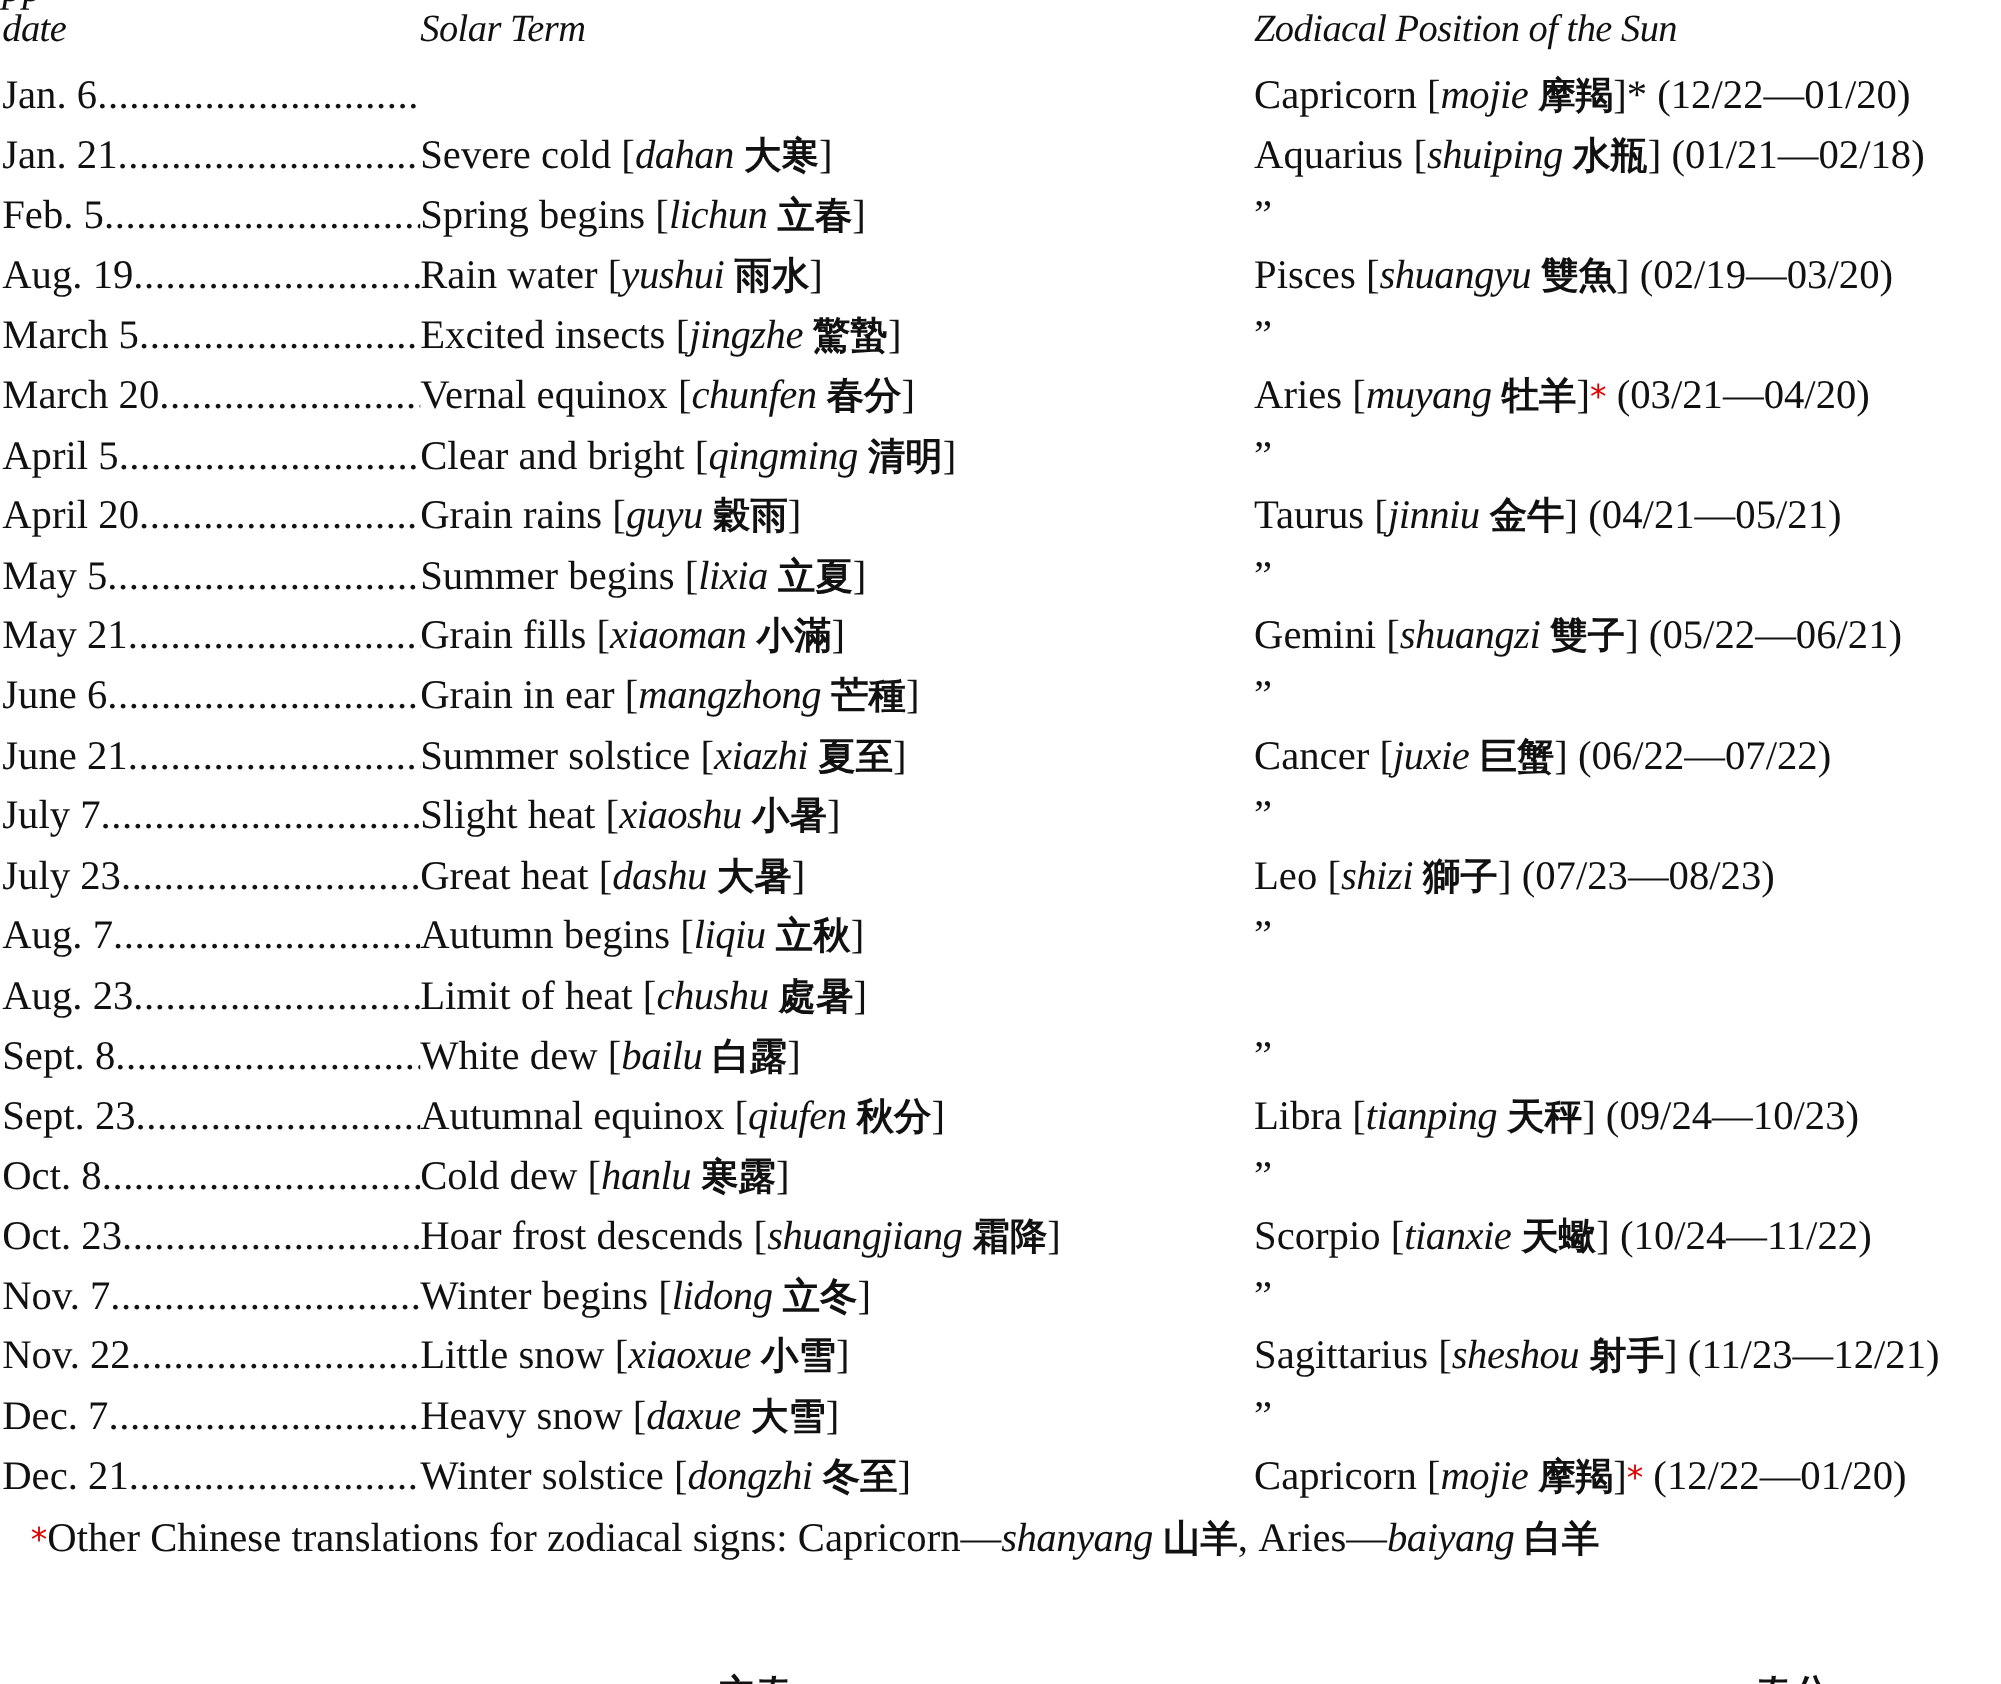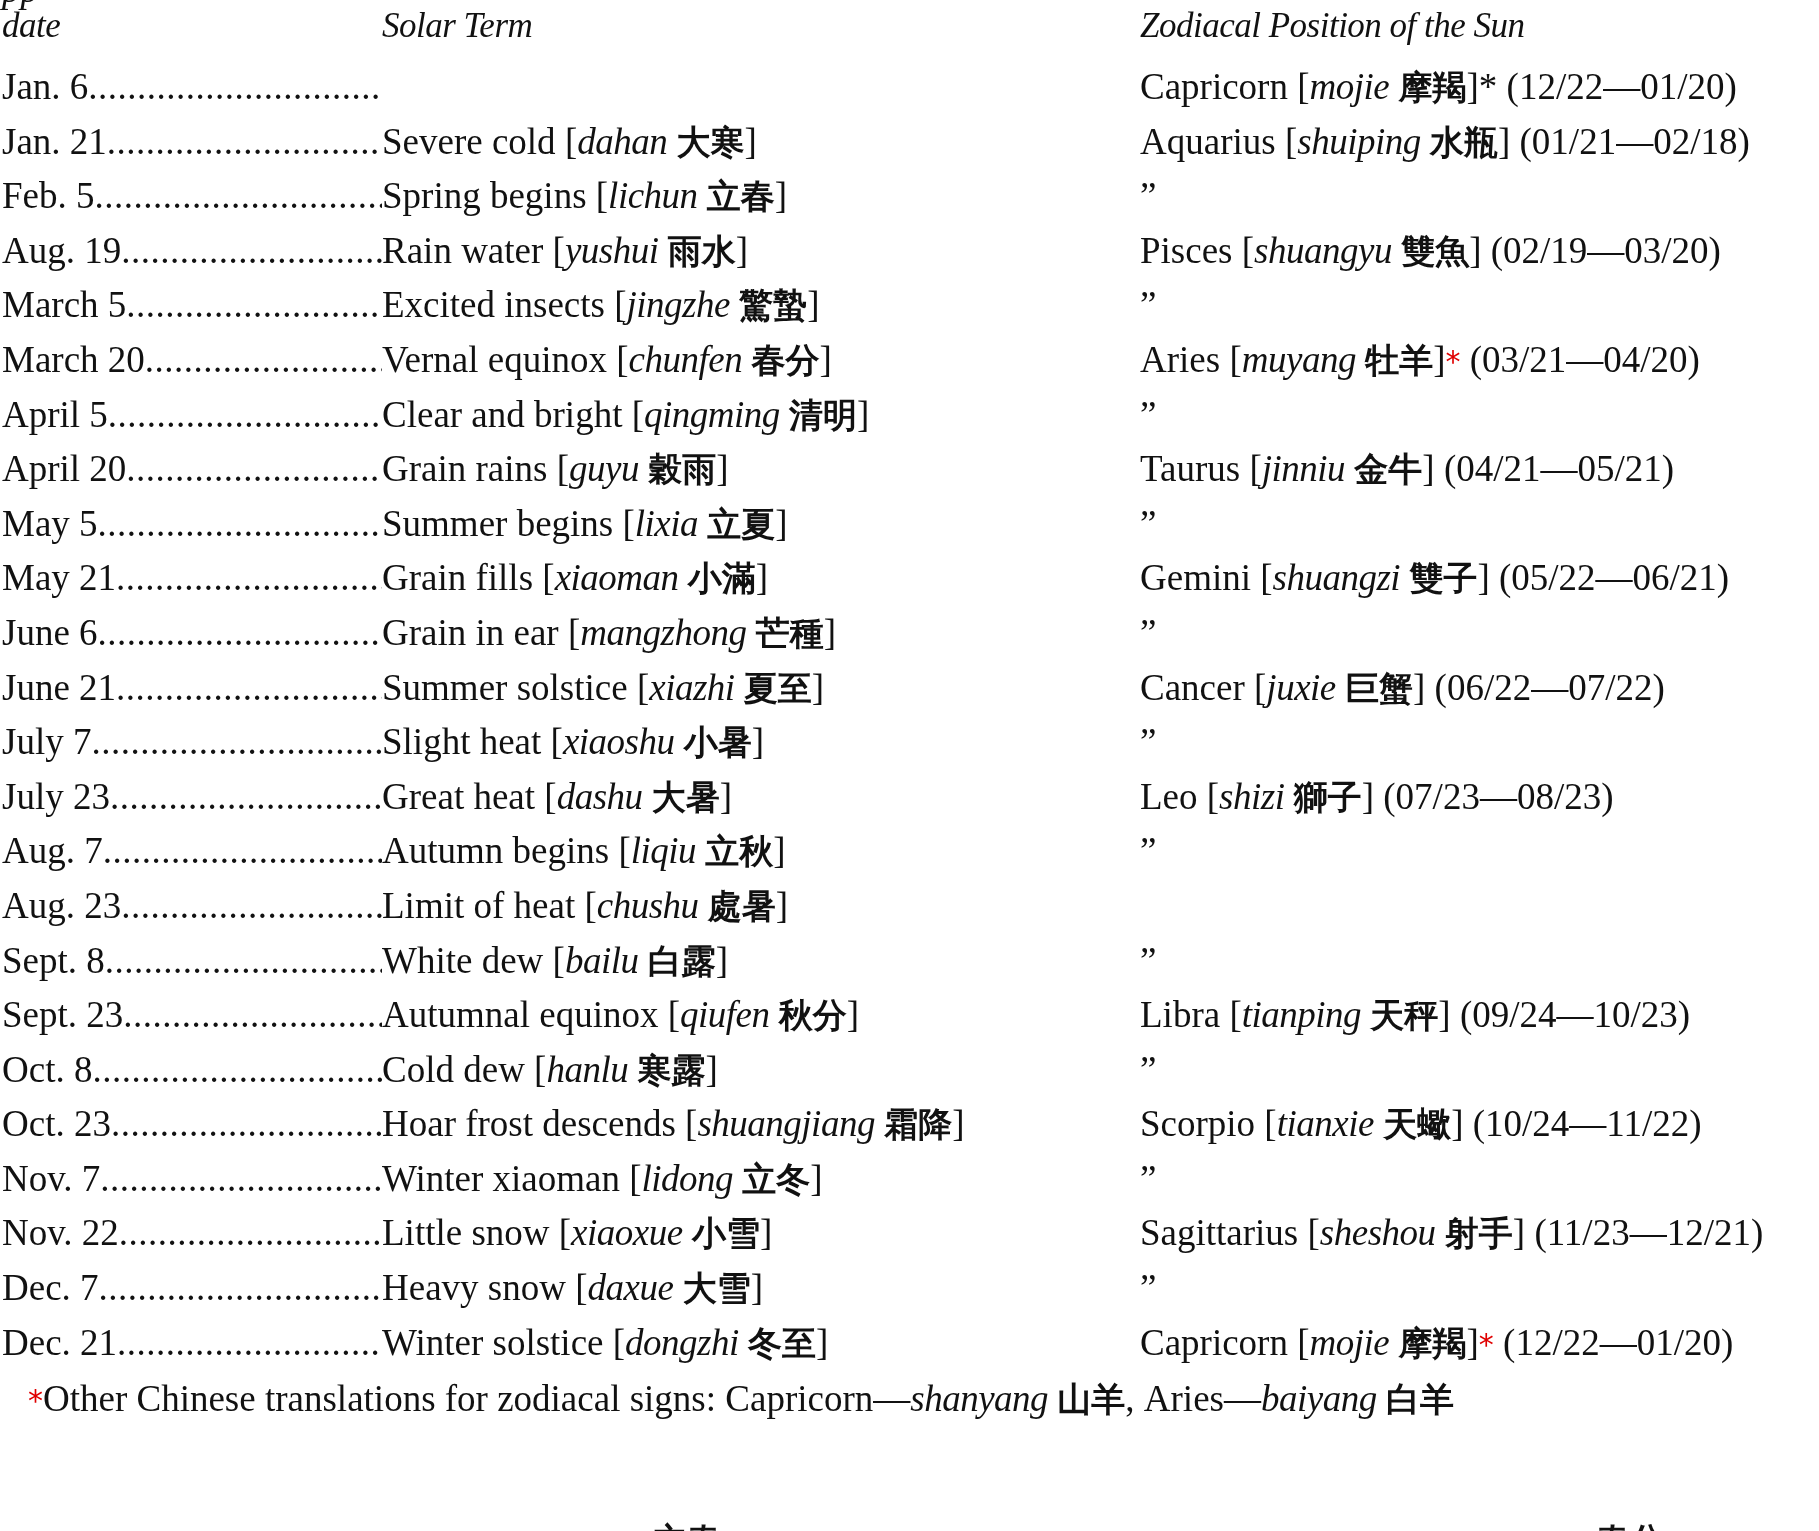--- a/index.html
+++ b/index.html
@@ -224,21 +224,21 @@
         <div class="cell-term"><span>Cold dew</span> [<span class="pin">hanlu</span> <span class="cjk">寒露</span>]</div>
         <div class="cell-zod"><span>”</span></div>
       </div>
       <div class="row">
         <div class="cell-date"><span>Oct. 23</span><span class="dots">..................................................</span></div>
         <div class="cell-term"><span>Hoar frost descends</span> [<span class="pin">shuangjiang</span> <span class="cjk">霜降</span>]</div>
         <div class="cell-zod"><span>Scorpio</span> [<span class="pin">tianxie</span> <span class="cjk">天蠍</span>]<span class="star-black"></span> <span>(10/24—11/22)</span></div>
       </div>
       <div class="row">
         <div class="cell-date"><span>Nov. 7</span><span class="dots">..................................................</span></div>
-        <div class="cell-term"><span>Winter xiaoman</span> [<span class="pin">lidong</span> <span class="cjk">立冬</span>]</div>
+        <div class="cell-term"><span>Winter begins</span> [<span class="pin">lidong</span> <span class="cjk">立冬</span>]</div>
         <div class="cell-zod"><span>”</span></div>
       </div>
       <div class="row">
         <div class="cell-date"><span>Nov. 22</span><span class="dots">..................................................</span></div>
         <div class="cell-term"><span>Little snow</span> [<span class="pin">xiaoxue</span> <span class="cjk">小雪</span>]</div>
         <div class="cell-zod"><span>Sagittarius</span> [<span class="pin">sheshou</span> <span class="cjk">射手</span>]<span class="star-black"></span> <span>(11/23—12/21)</span></div>
       </div>
       <div class="row">
         <div class="cell-date"><span>Dec. 7</span><span class="dots">..................................................</span></div>
         <div class="cell-term"><span>Heavy snow</span> [<span class="pin">daxue</span> <span class="cjk">大雪</span>]</div>

